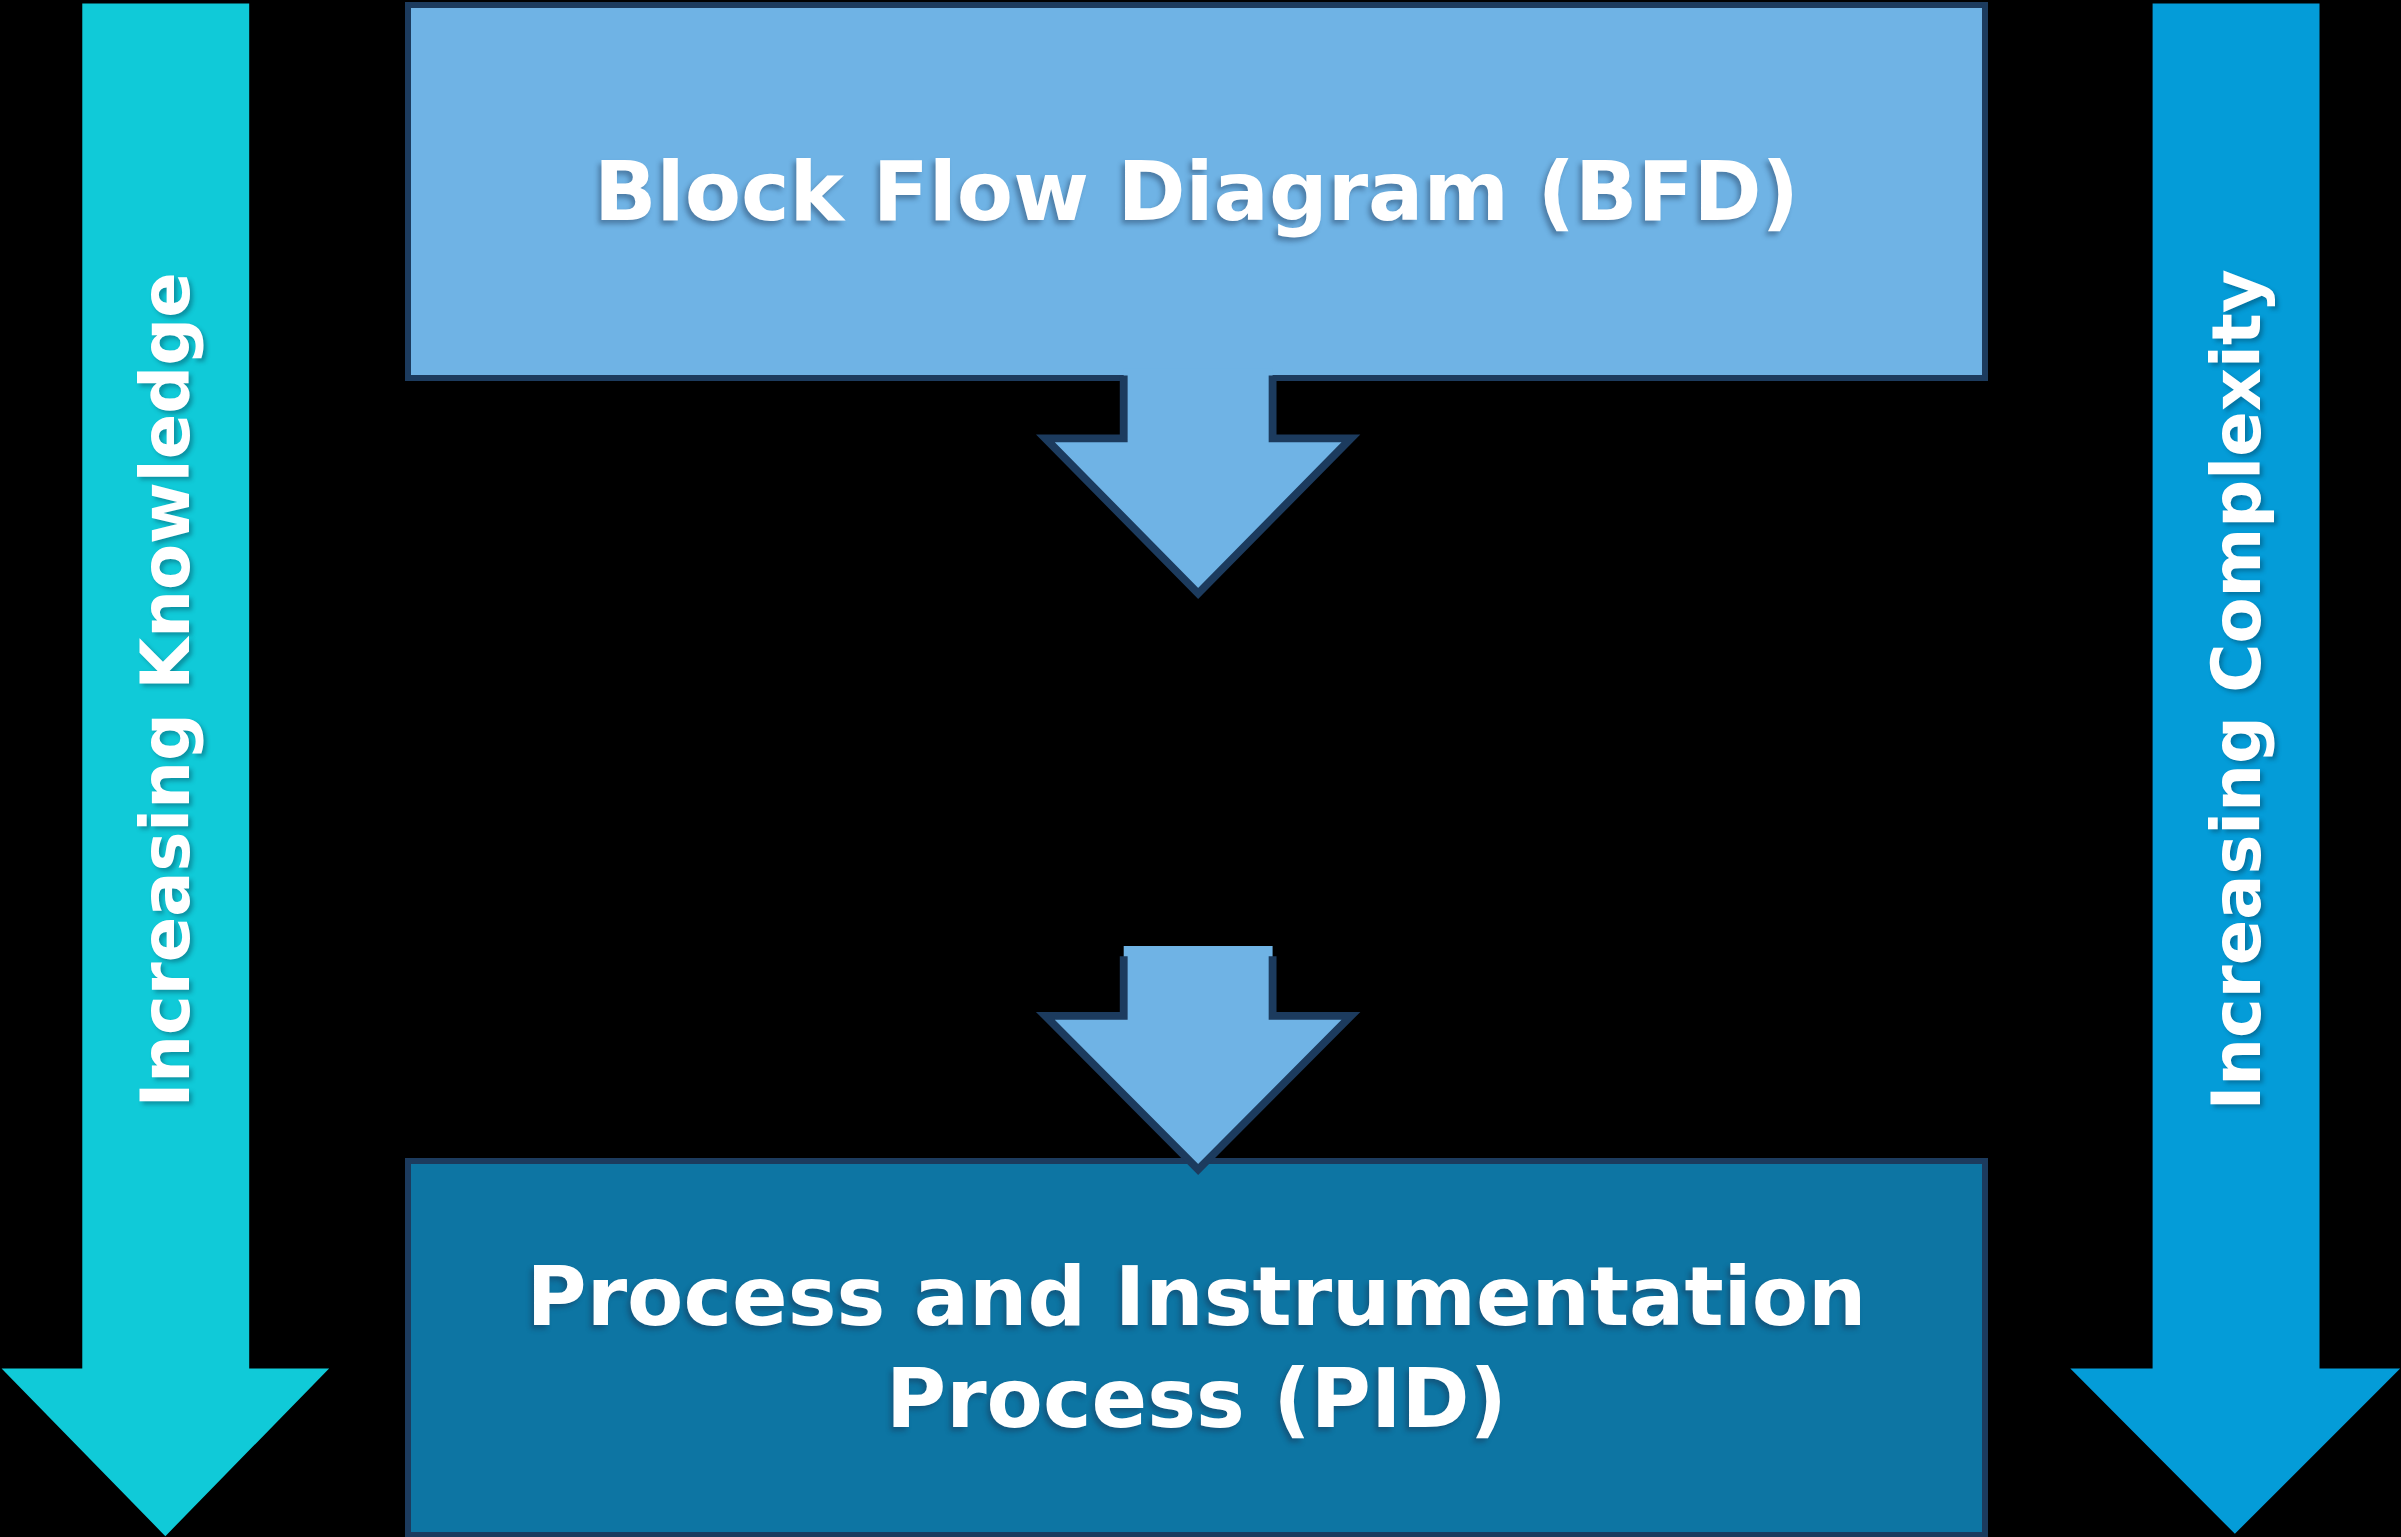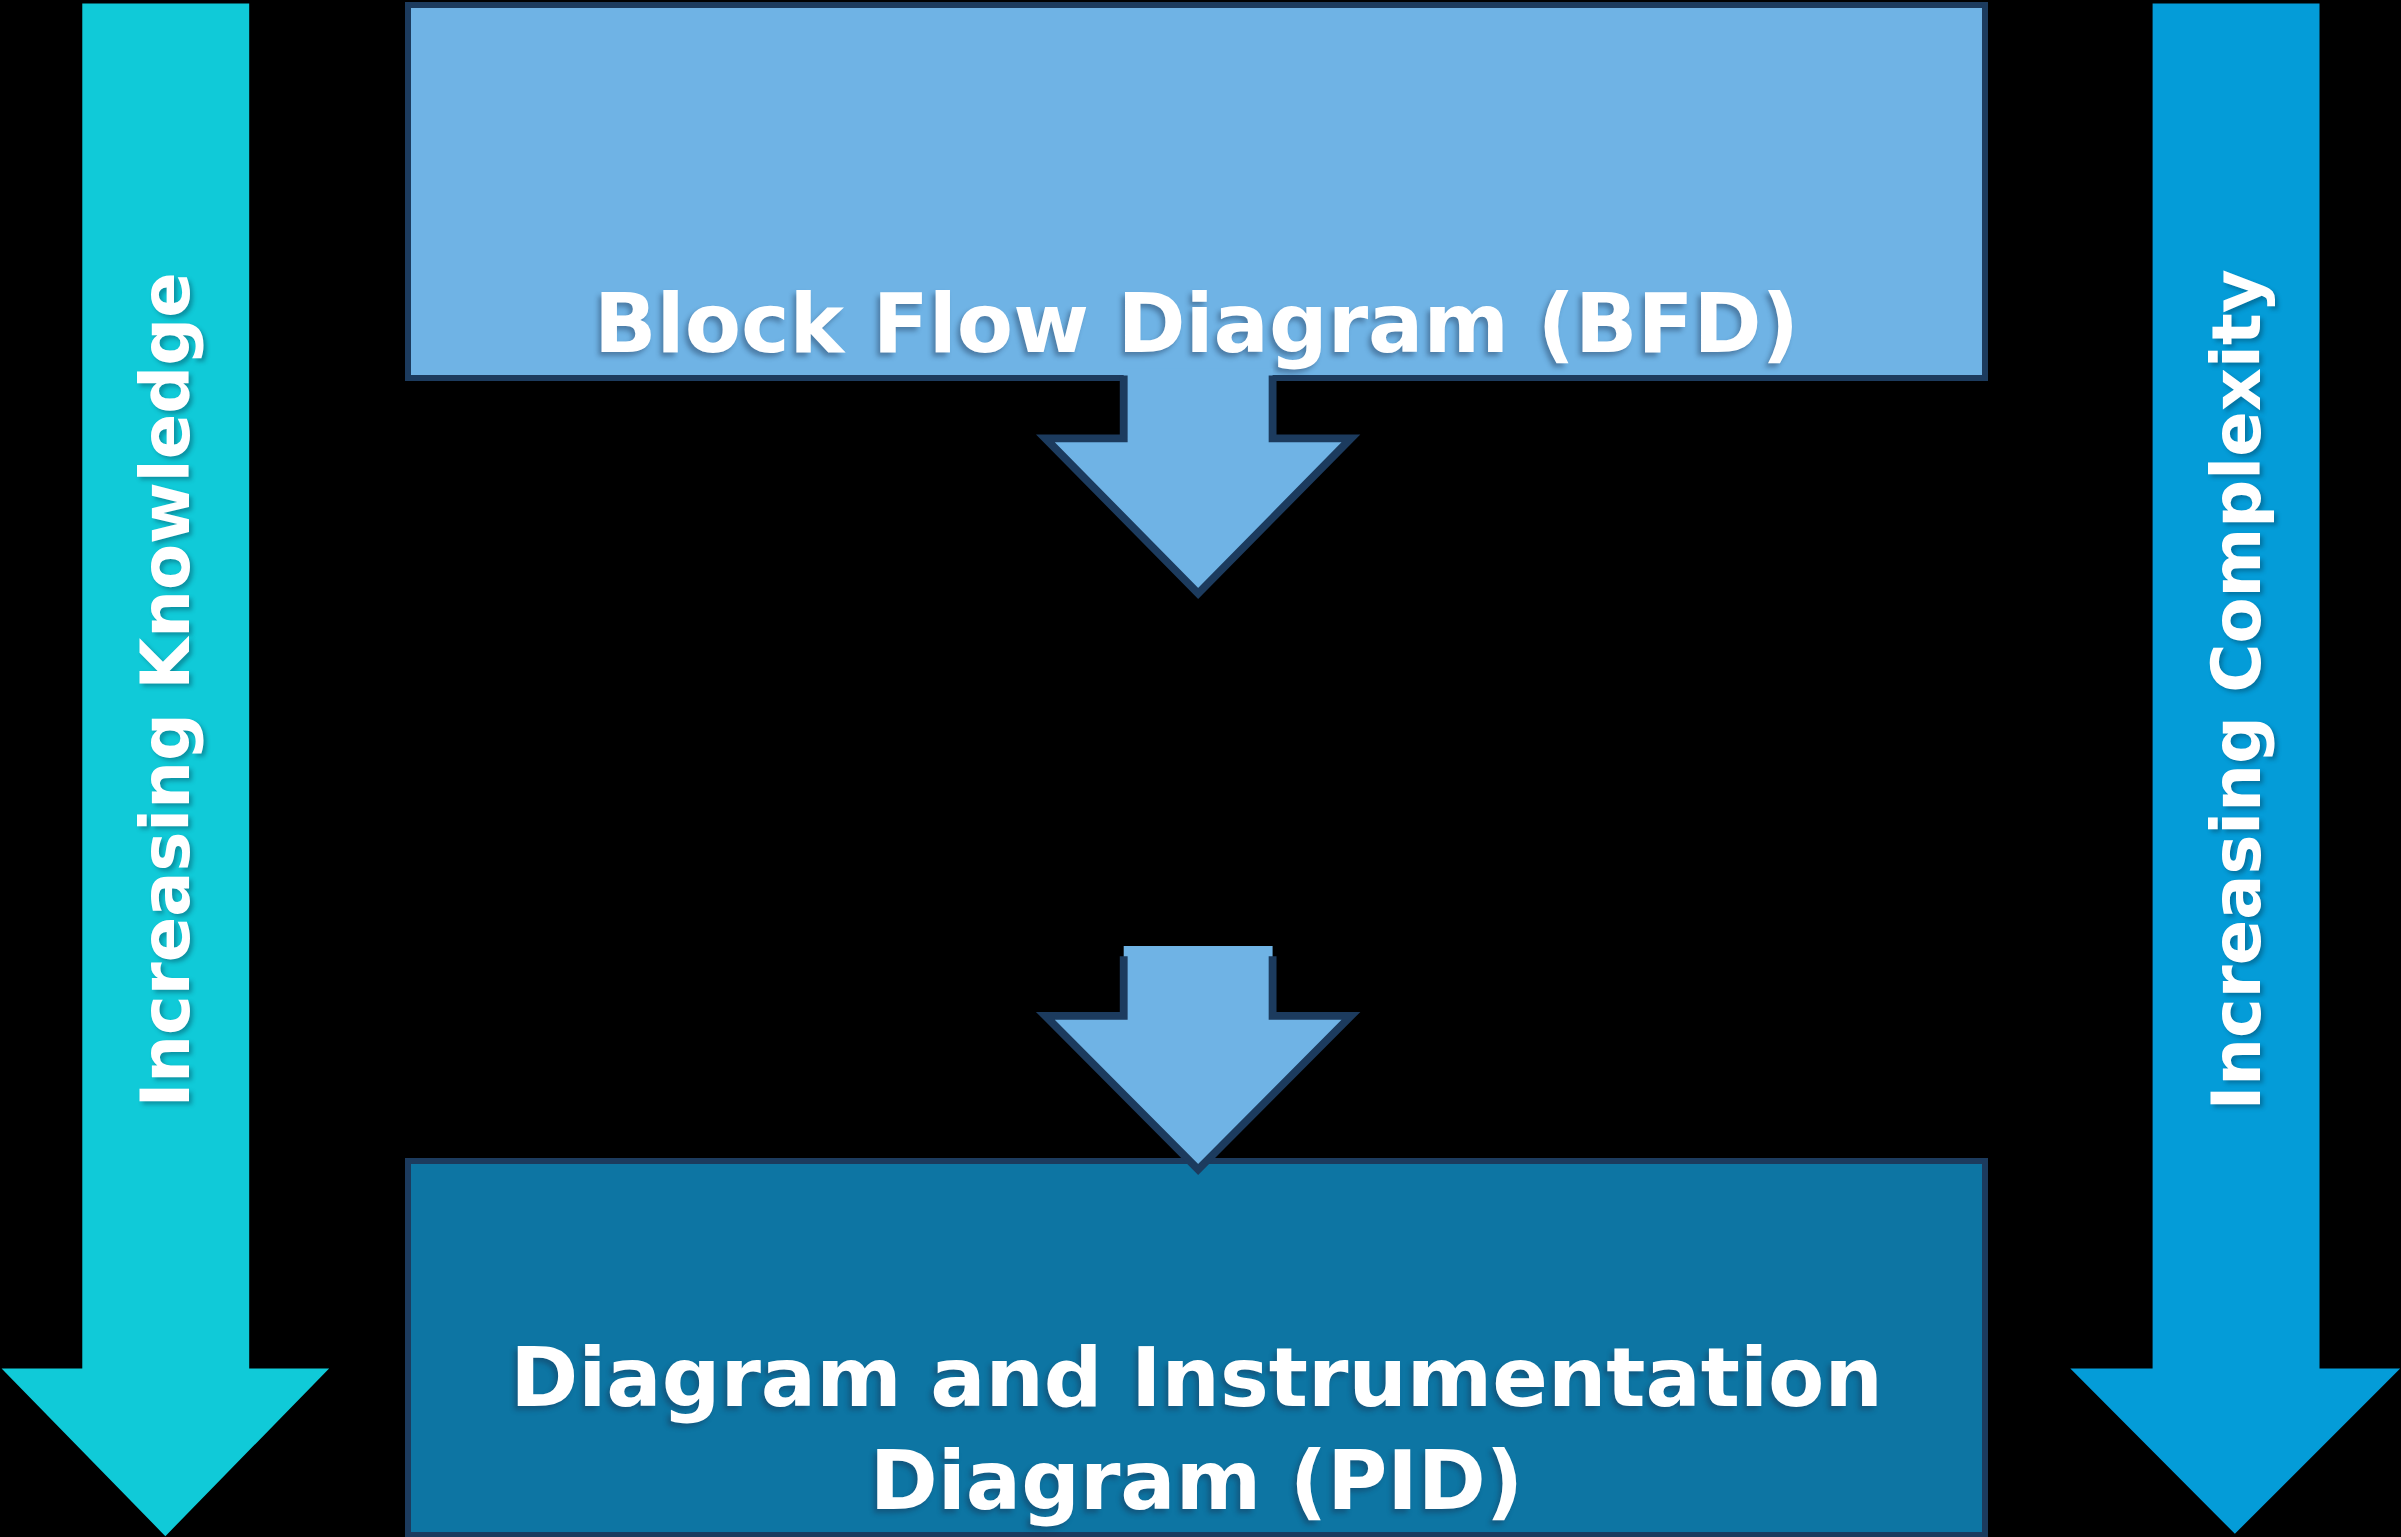--- a/index.html
+++ b/index.html
@@ -14,21 +14,21 @@
     overflow: hidden;
     font-family: "DejaVu Sans", "Liberation Sans", sans-serif;
   }
   .flow-box {
     position: absolute;
     left: 405px;
     width: 1583px;
     border: 6.3px solid;
     box-sizing: border-box;
     display: flex;
-    align-items: flex-end;
+    align-items: center;
     justify-content: center;
     text-align: center;
     z-index: 1;
   }
   .flow-box .box-title {
     font-size: 82px;
     font-weight: 700;
     line-height: 1.25;
     max-width: 1552px;
     text-shadow: -3.1px 3.9px 5.5px rgba(25, 45, 75, 0.40);
@@ -62,21 +62,21 @@
 <body>
 
 <div id="canvas" style="background-color: rgb(0, 0, 0);">
 
   <div class="flow-box" id="box-bfd" style="background-color: rgb(111, 179, 229); border-color: rgb(28, 59, 94); color: rgb(255, 255, 255);">
     <div class="box-title">Block Flow Diagram (BFD)</div>
   </div>
 
 
   <div class="flow-box" id="box-pid" style="background-color: rgb(13, 117, 163); border-color: rgb(28, 59, 94); color: rgb(255, 255, 255);">
-    <div class="box-title">Diagram and Instrumentation Diagram (PID)</div>
+    <div class="box-title">Process and Instrumentation Process (PID)</div>
   </div>
 
   <svg id="arrow-layer" viewBox="0 0 3064 1962">
 
     <path d="M105,4 L105,1746 L2,1746 L211,1960 L420,1746 L318,1746 L318,4 Z" style="fill: rgb(16, 202, 216);"></path>
 
     <path d="M2747,4 L2747,1746 L2642,1746 L2852,1957 L3063,1746 L2960,1746 L2960,4 Z" style="fill: rgb(4, 156, 216);"></path>
 
     <path d="M1434,470 L1434,559 L1334,559 L1529,757 L1724,559 L1624,559 L1624,470 Z" style="fill: rgb(111, 179, 229);"></path>
     <path class="connector-stroke" d="M1434,479 L1434,559 L1334,559 L1529,757 L1724,559 L1624,559 L1624,479" style="stroke: rgb(28, 59, 94);"></path>

